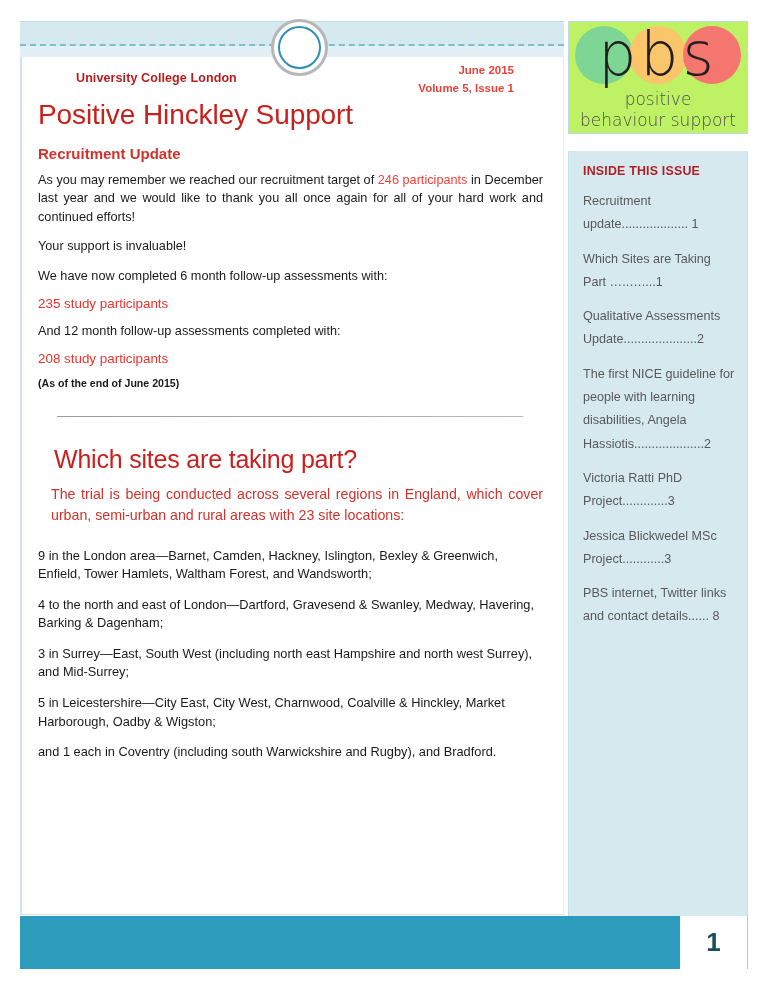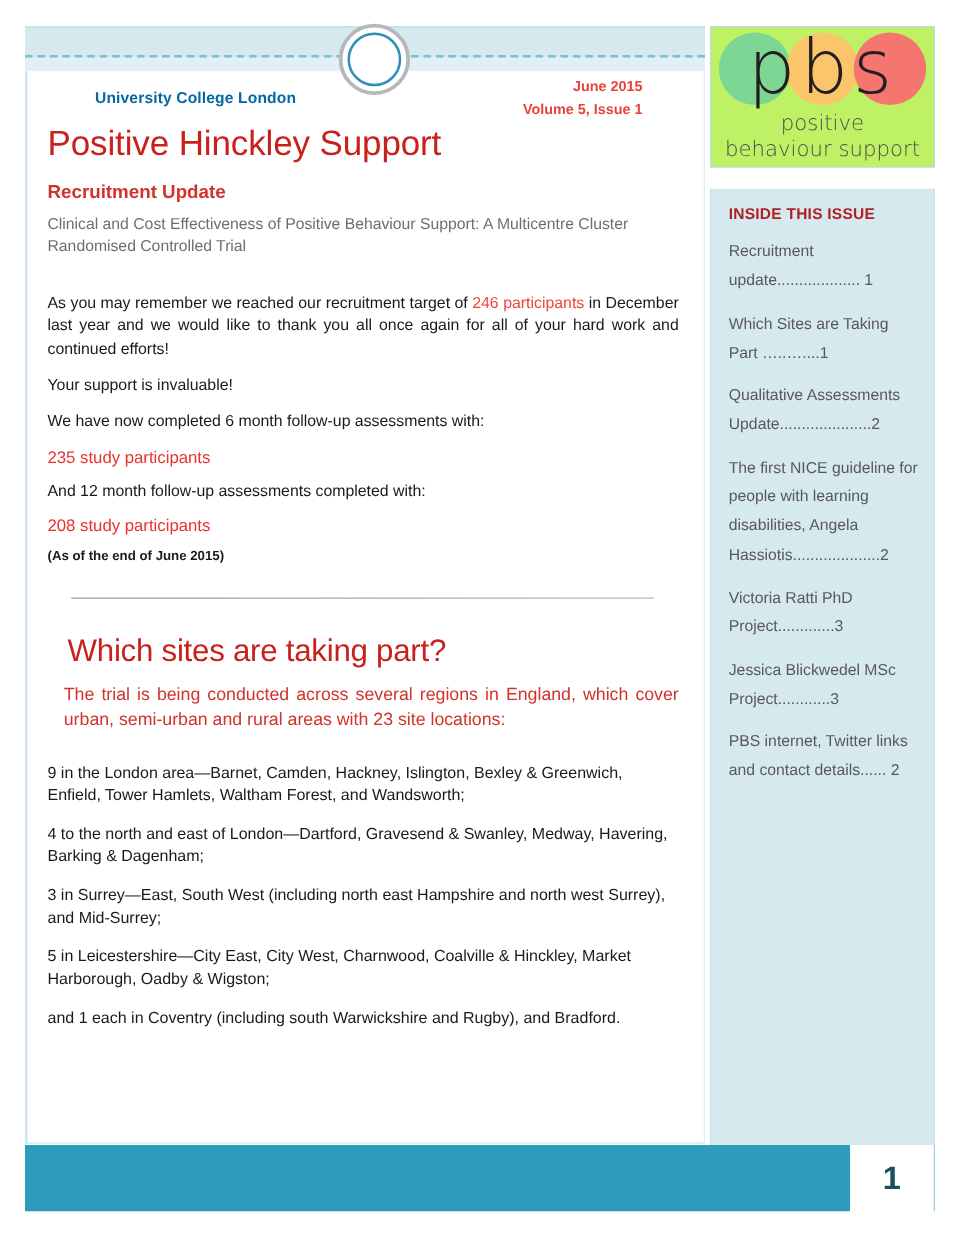--- a/index.html
+++ b/index.html
@@ -93,21 +93,21 @@
   .masthead {
     position: relative;
     height: 88px;
   }
   .uni-name {
     position: absolute;
     left: 54px;
     top: 14px;
     font-size: 12.5px;
     font-weight: bold;
-    color: #0369a1;
+    color: #b91c1c;
     letter-spacing: 0.1px;
   }
   .issue-block {
     position: absolute;
     right: 49px;
     top: 5px;
     text-align: right;
     color: #e8423c;
     font-size: 11.5px;
     font-weight: bold;
@@ -324,21 +324,20 @@
       <div class="issue-block">
         <div>June 2015</div>
         <div>Volume 5, Issue 1</div>
       </div>
       <div class="main-title">Positive Hinckley Support</div>
     </div>
 
     <div class="content">
 
       <h2 class="sec-head">Recruitment Update</h2>
-      <p class="subtitle">Clinical and Cost Effectiveness of Positive Behaviour Support: A Multicentre Cluster Randomised Controlled Trial</p>
 
       <p class="body justify"><span>As you may remember we reached our recruitment target of </span><span class="red-inline">246 participants</span><span> in December last year and we would like to thank you all once again for all of your hard work and continued efforts!</span></p>
 
       <p class="body">Your support is invaluable!</p>
       <p class="body">We have now completed 6 month follow-up assessments with:</p>
       <p class="red-stat">235 study participants</p>
       <p class="body">And 12 month follow-up assessments completed with:</p>
       <p class="red-stat">208 study participants</p>
       <p class="small-note">(As of the end of June 2015)</p>
 
@@ -357,21 +356,21 @@
   </div>
 
   <div class="sidebar">
     <div class="inside-title">INSIDE THIS ISSUE</div>
     <div class="toc-item">Recruitment update................... 1</div>
     <div class="toc-item">Which Sites are Taking Part …..…....1</div>
     <div class="toc-item">Qualitative Assessments Update.....................2</div>
     <div class="toc-item">The first NICE guideline for people with learning disabilities, Angela Hassiotis....................2</div>
     <div class="toc-item">Victoria Ratti PhD Project.............3</div>
     <div class="toc-item">Jessica Blickwedel MSc Project............3</div>
-    <div class="toc-item">PBS internet, Twitter links and contact details...... 2</div>
+    <div class="toc-item">PBS internet, Twitter links and contact details...... 8</div>
   </div>
 
   <div class="footer-bar"></div>
   <div class="page-num-box">
     <span class="page-num">1</span>
   </div>
 
 </div>
 
 </body></html>

